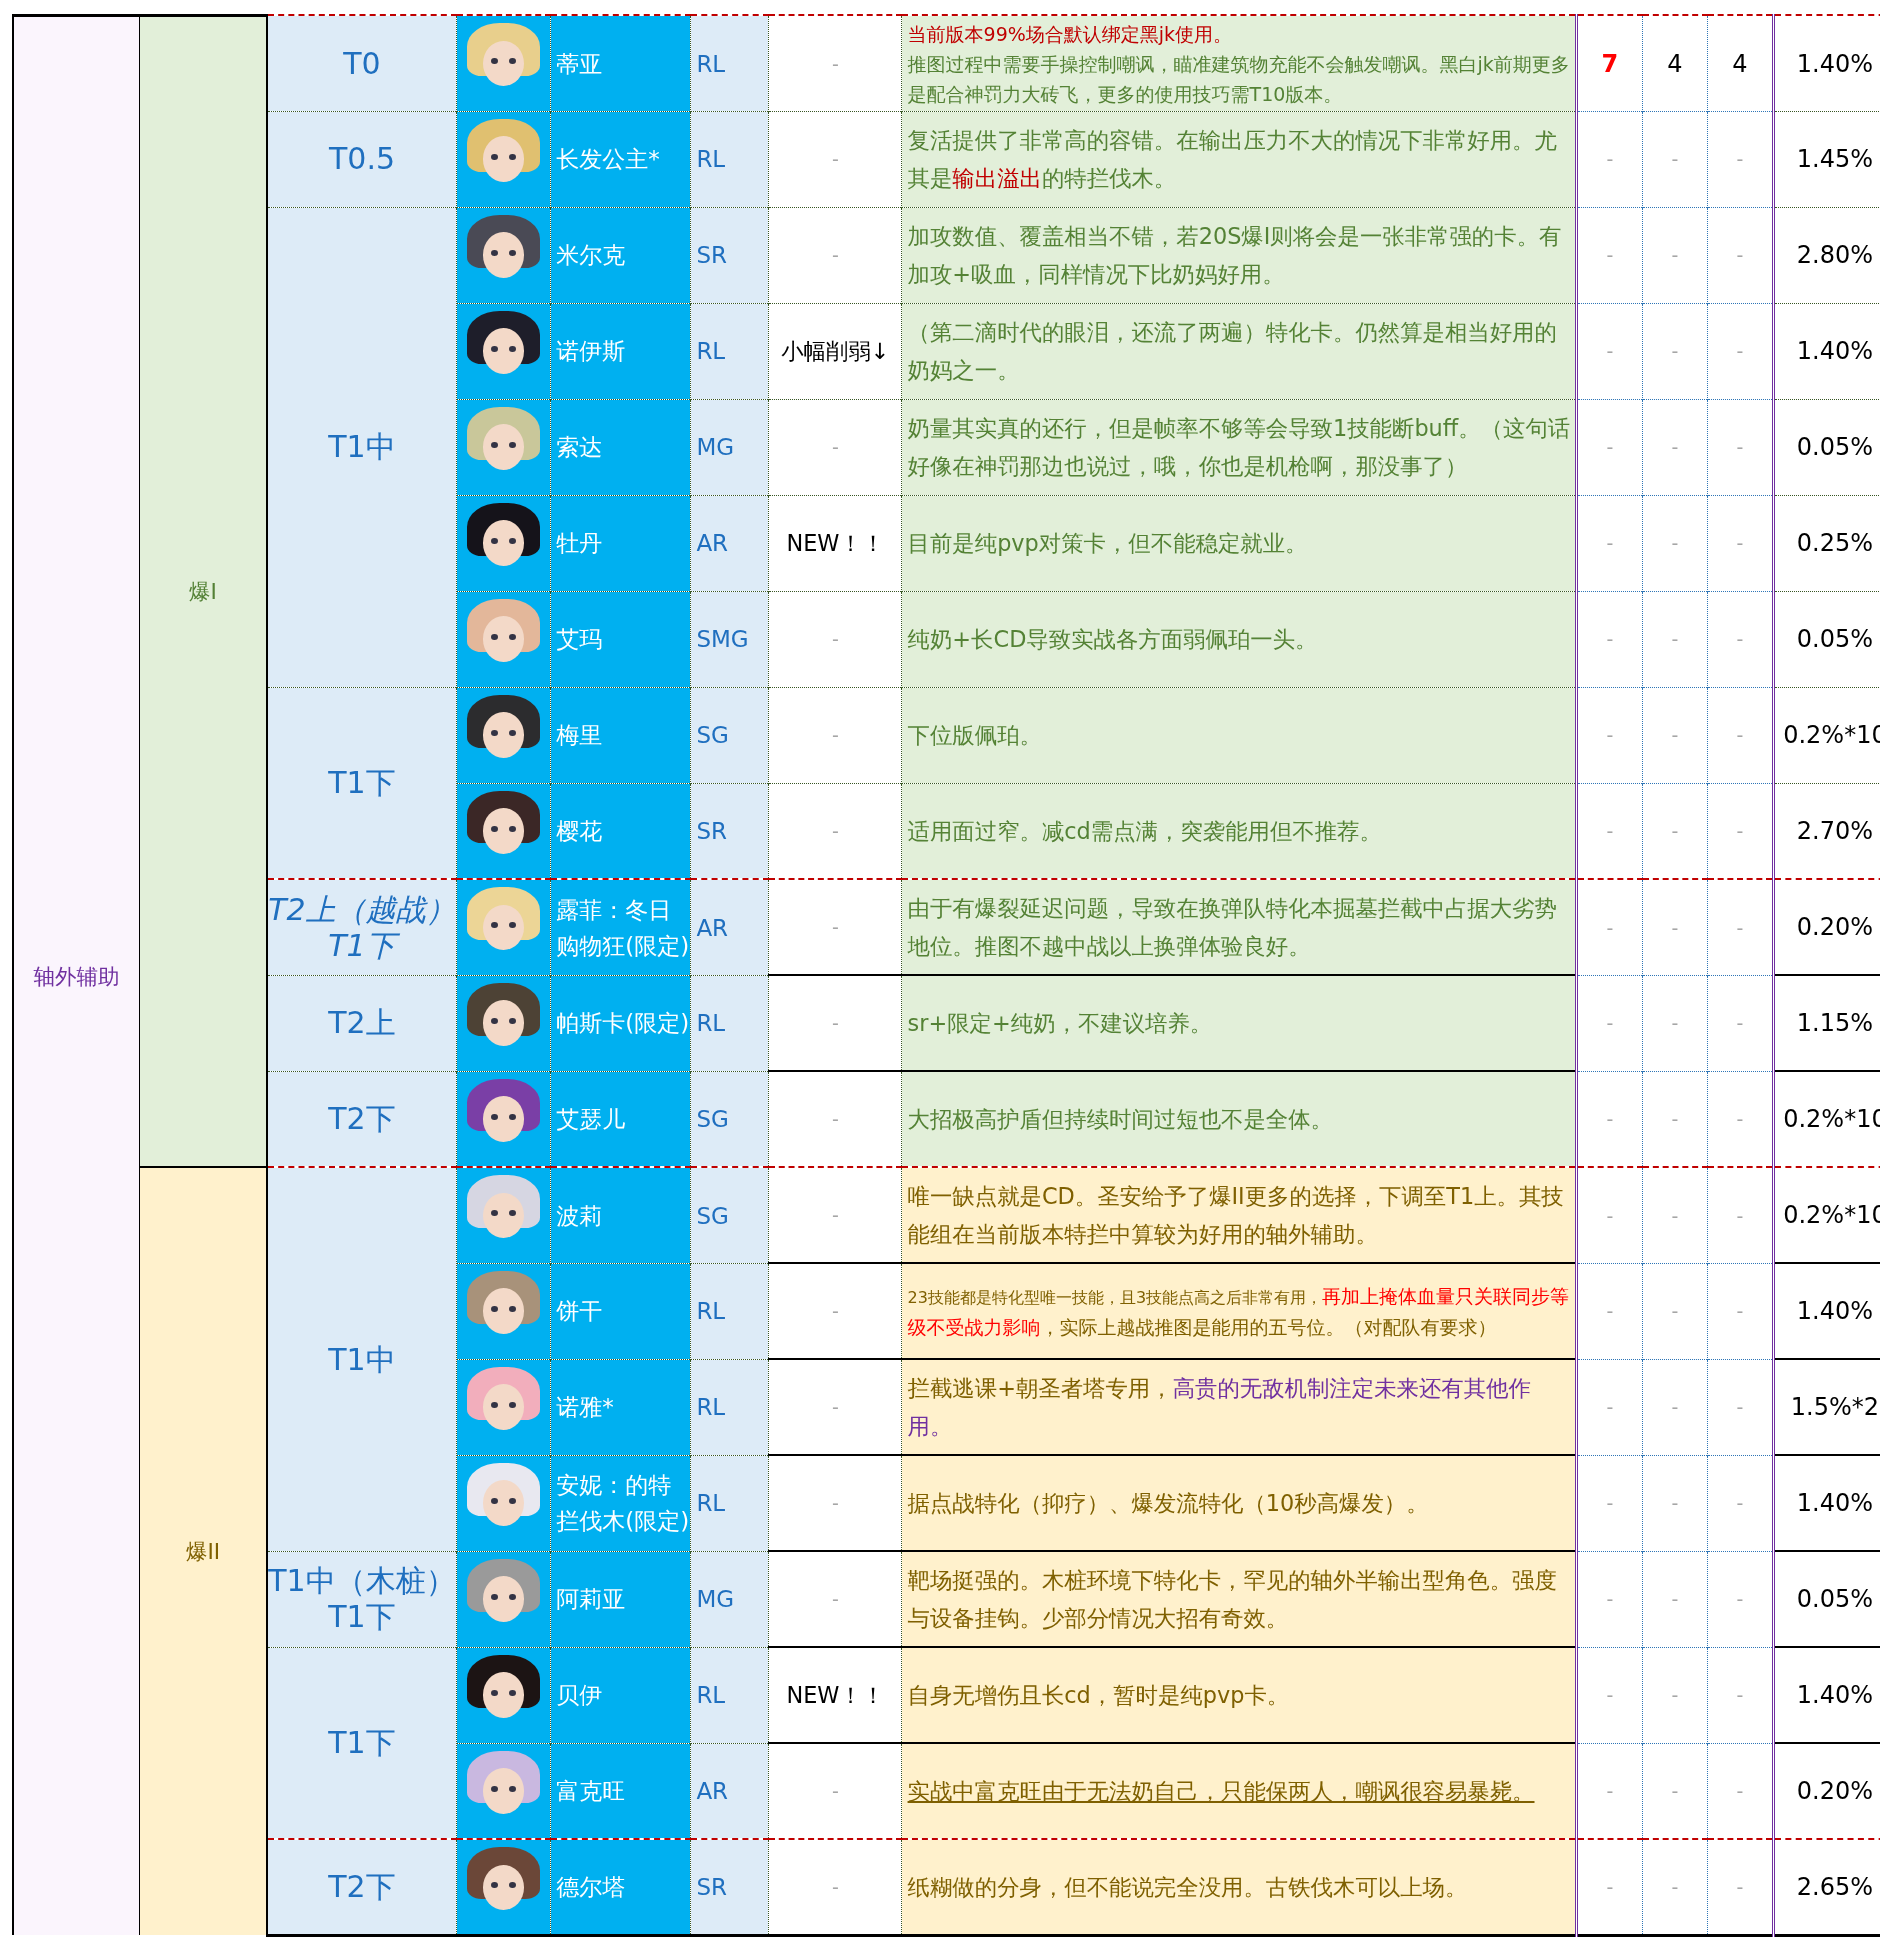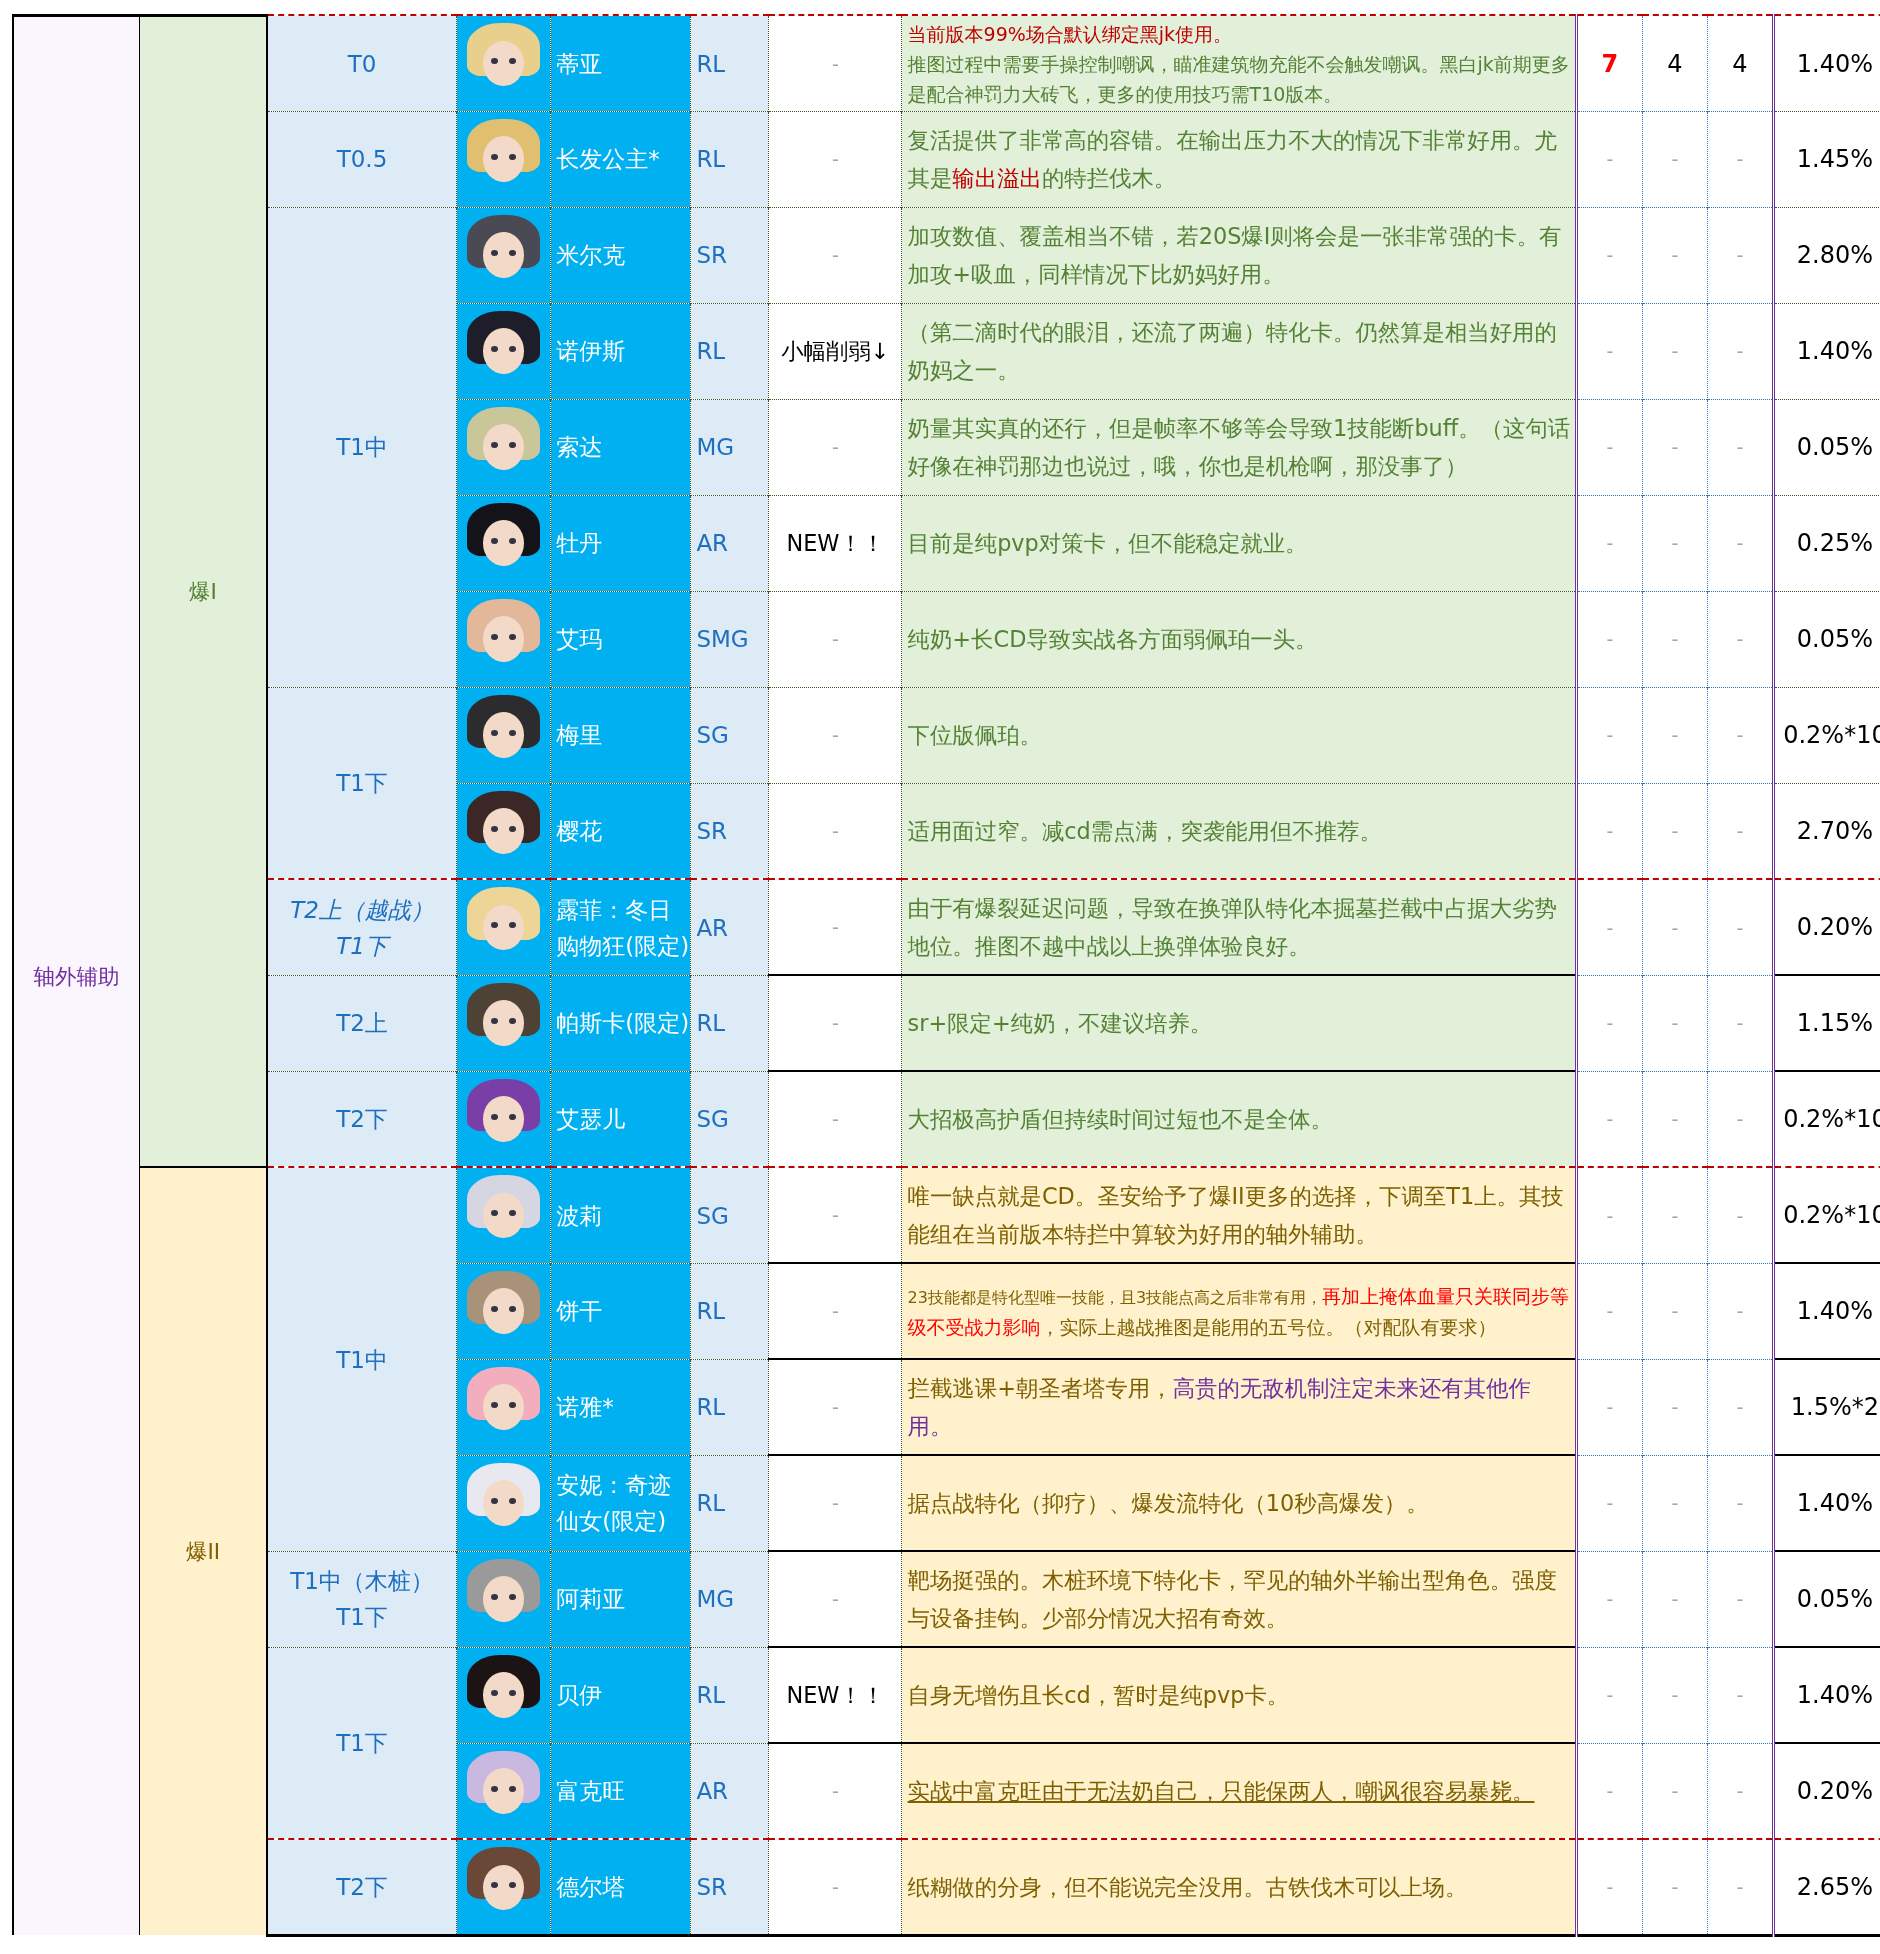--- a/index.html
+++ b/index.html
@@ -10,21 +10,21 @@
     border-collapse:collapse; table-layout:fixed;
     width:1853px;
   }
   table.tier td { padding:0; vertical-align:middle; overflow:hidden; }
   tr.r { height:96px; }
   .c-cat { width:125px; background:#fbf5fd; border-left:2.6px solid #000; border-right:1.7px solid #000;
            color:#7030a0; text-align:center; font-size:21.5px; }
   .c-burst { width:126px; border-right:2.6px solid #000; text-align:center; font-size:21.5px; }
   .burst1 { background:#e2efd9; color:#538135; }
   .burst2 { background:#fff1cc; color:#7f6000; }
-  .c-tier { width:188px; background:#ddebf7; color:#1f6fbf; text-align:center; font-size:23px; line-height:36px;
+  .c-tier { width:188px; background:#ddebf7; color:#1f6fbf; text-align:center; font-size:30px; line-height:36px;
             border-right:0.9px dotted #375623; }
   .c-ava { width:93px; background:#00b0f0; border-left:1.7px dotted #375623; border-right:1.7px dotted #375623; position:relative; }
   .c-name { width:134px; background:#00b0f0; color:#ffffff; font-size:23px; padding-left:5.2px !important; line-height:36px;
             border-right:1.7px dotted #375623; }
   .c-type { width:72px; background:#ddebf7; color:#1f6fbf; font-size:23px; padding-left:5.2px !important;
             border-right:1.7px dotted #375623; }
   .c-note { width:132px; background:#ffffff; color:#000; text-align:center; font-size:22.4px;
             border-right:1.7px dotted #375623; }
   .c-note.dash { color:#a6a6a6; font-size:19px; }
   .c-desc { width:664px; font-size:22.4px; line-height:38px; padding-left:5.2px !important; padding-right:3.4px !important;
@@ -356,21 +356,21 @@
       </tr>
       <tr class="r">
         <td class="c-ava rowline">
           <div class="avatar-img" style="background: rgb(0, 176, 240);">
             <div class="avatar-hair" style="background: rgb(232, 232, 240);"></div>
             <div class="avatar-face"></div>
             <div class="avatar-eye" style="left: 36%;"></div>
             <div class="avatar-eye" style="left: 56%;"></div>
           </div>
         </td>
-        <td class="c-name rowline">安妮：奇迹仙女(限定)</td>
+        <td class="c-name rowline">安妮：的特拦伐木(限定)</td>
         <td class="c-type rowline">RL</td>
         <td class="c-note rowline dash" style="border-top: 2.6px solid rgb(0, 0, 0);">-</td>
         <td class="c-desc rowline desc2" style="border-top: 2.6px solid rgb(0, 0, 0);"><span>据点战特化（抑疗）、爆发流特化（10秒高爆发）。</span></td>
         <td class="c-num numline dash">-</td>
         <td class="c-num numline dash">-</td>
         <td class="c-num numline dash last">-</td>
         <td class="c-pct rowline" style="border-top: 2.6px solid rgb(0, 0, 0);">1.40%</td>
       </tr>
       <tr class="r">
         <td class="c-tier rowline" rowspan="1">

